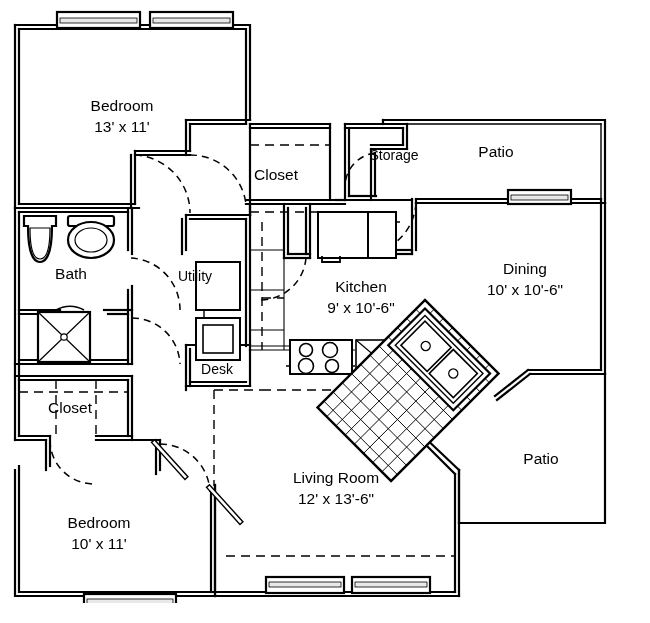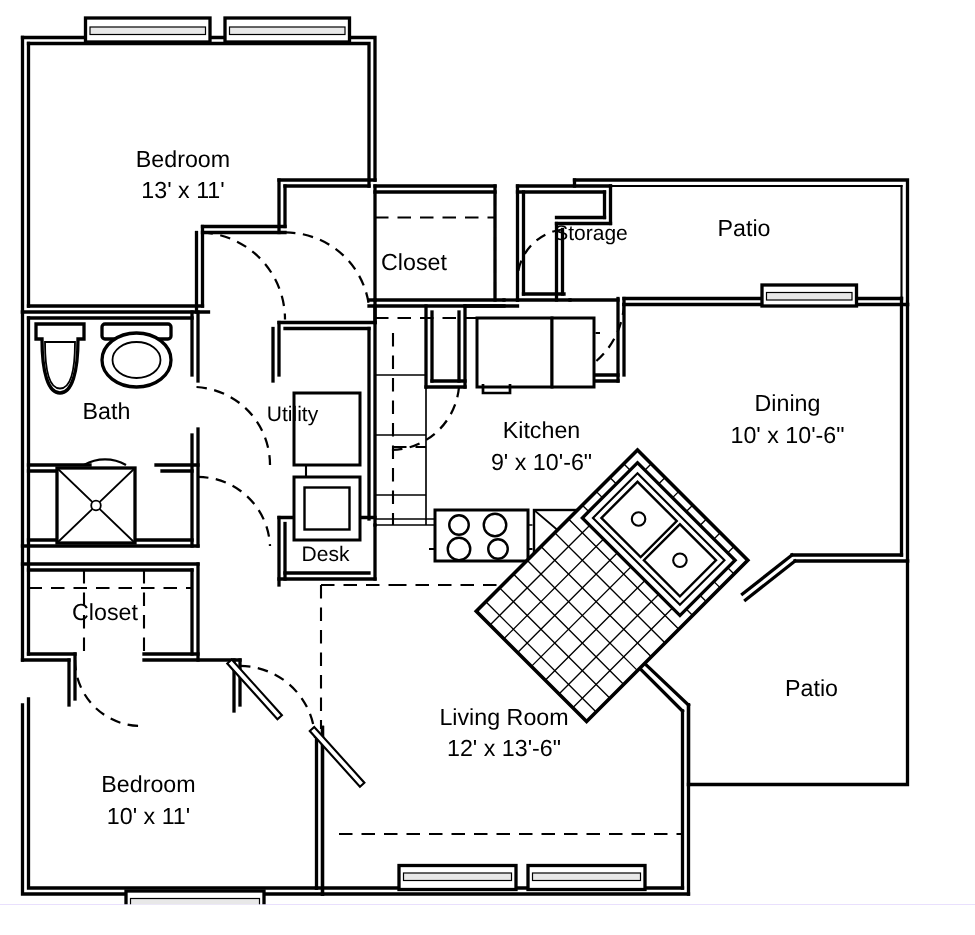--- a/index.html
+++ b/index.html
@@ -1,18 +1,18 @@
 <!DOCTYPE html>
 <html><head>
 <meta charset="utf-8">
 <title>Floor Plan</title>
 <style>
   html,body{margin:0;padding:0;background:#ffffff;}
   body{font-family:"Liberation Sans",sans-serif;}
-  #plan-root{position:relative;width:650px;height:603px;background:#8b5cf6;overflow:hidden;}
+  #plan-root{position:relative;width:650px;height:603px;background:#84cc16;overflow:hidden;}
   #plan-svg{display:block;width:650px;height:623px;}
   .rm-label{font-family:"Liberation Sans",sans-serif;font-size:15.5px;fill:#000;text-anchor:middle;dominant-baseline:middle;}
   .rm-dim{font-family:"Liberation Sans",sans-serif;font-size:15.5px;fill:#000;text-anchor:middle;dominant-baseline:middle;}
   .rm-small{font-family:"Liberation Sans",sans-serif;font-size:14px;fill:#000;text-anchor:middle;dominant-baseline:middle;}
 </style>
 </head>
 <body>
 
 <div id="plan-root">
   <svg id="plan-svg" viewBox="0 0 650 623" xmlns="http://www.w3.org/2000/svg">

